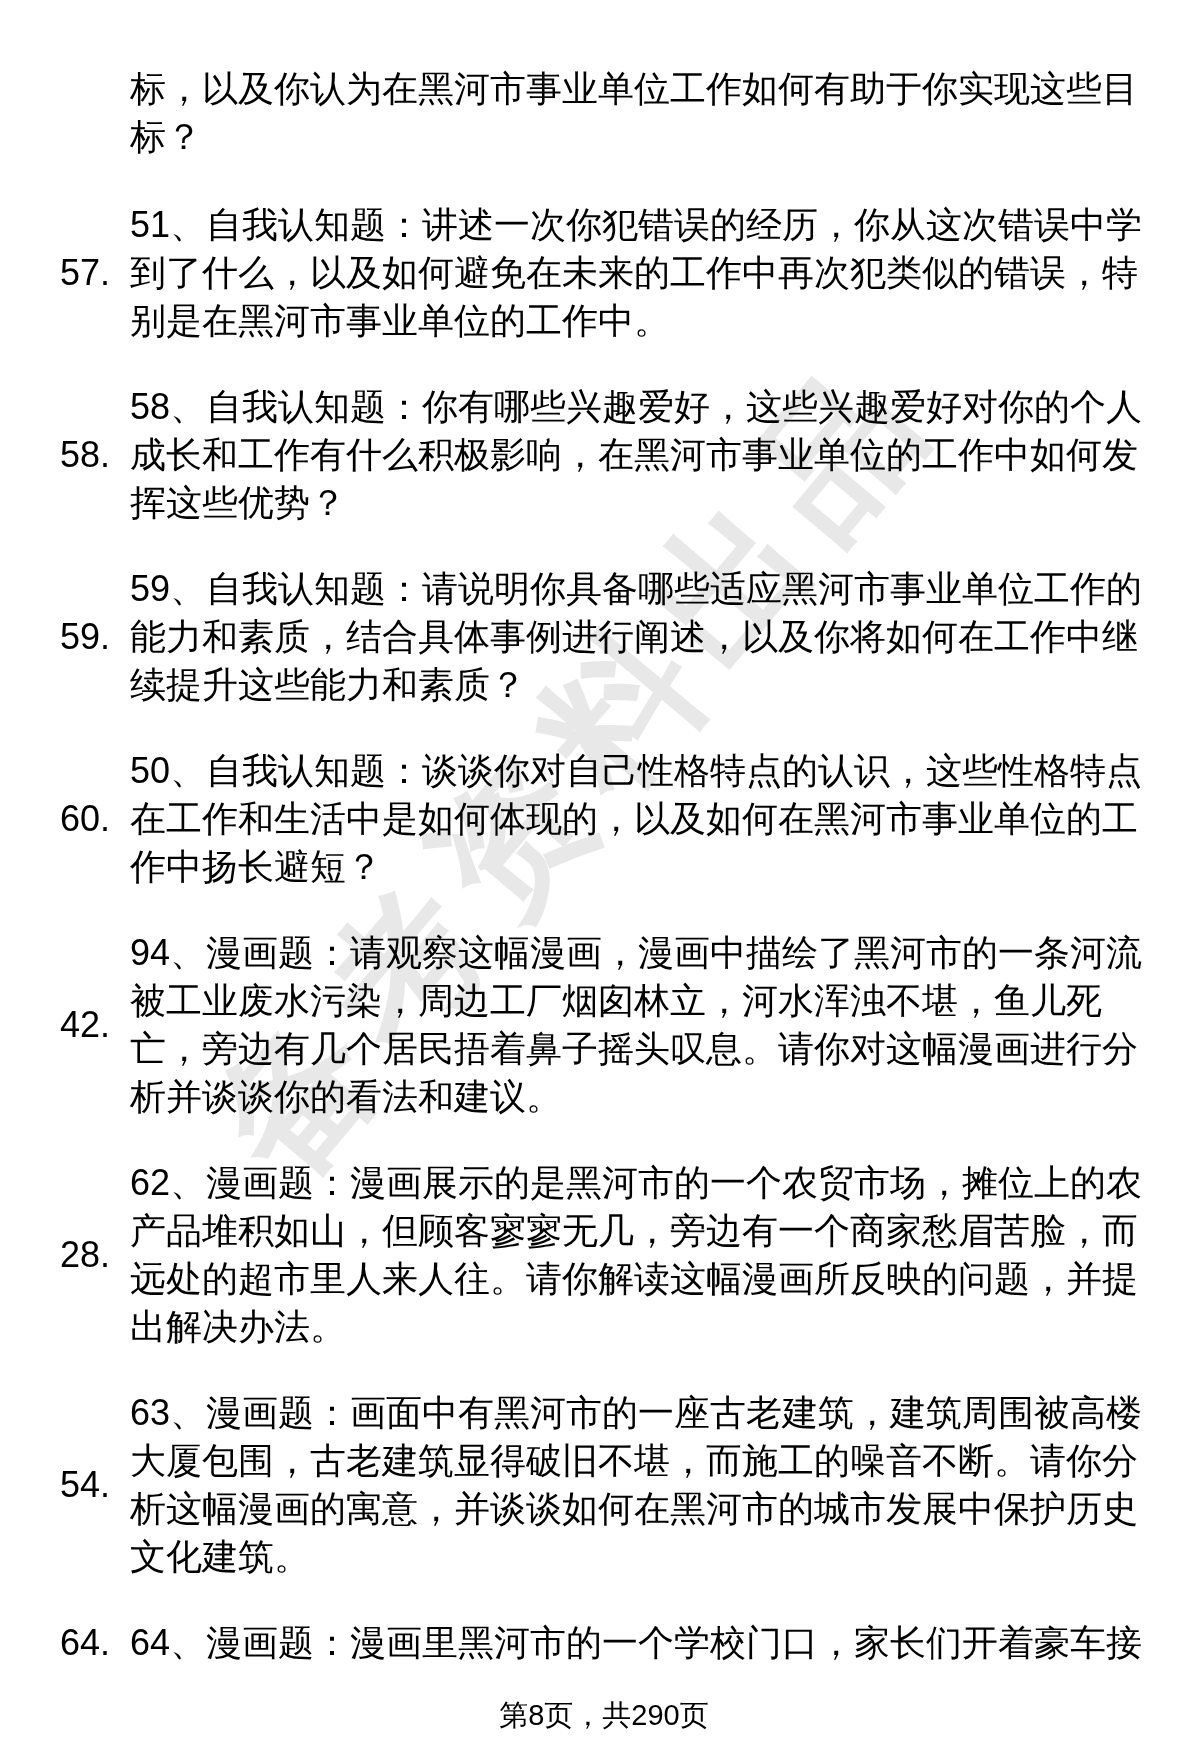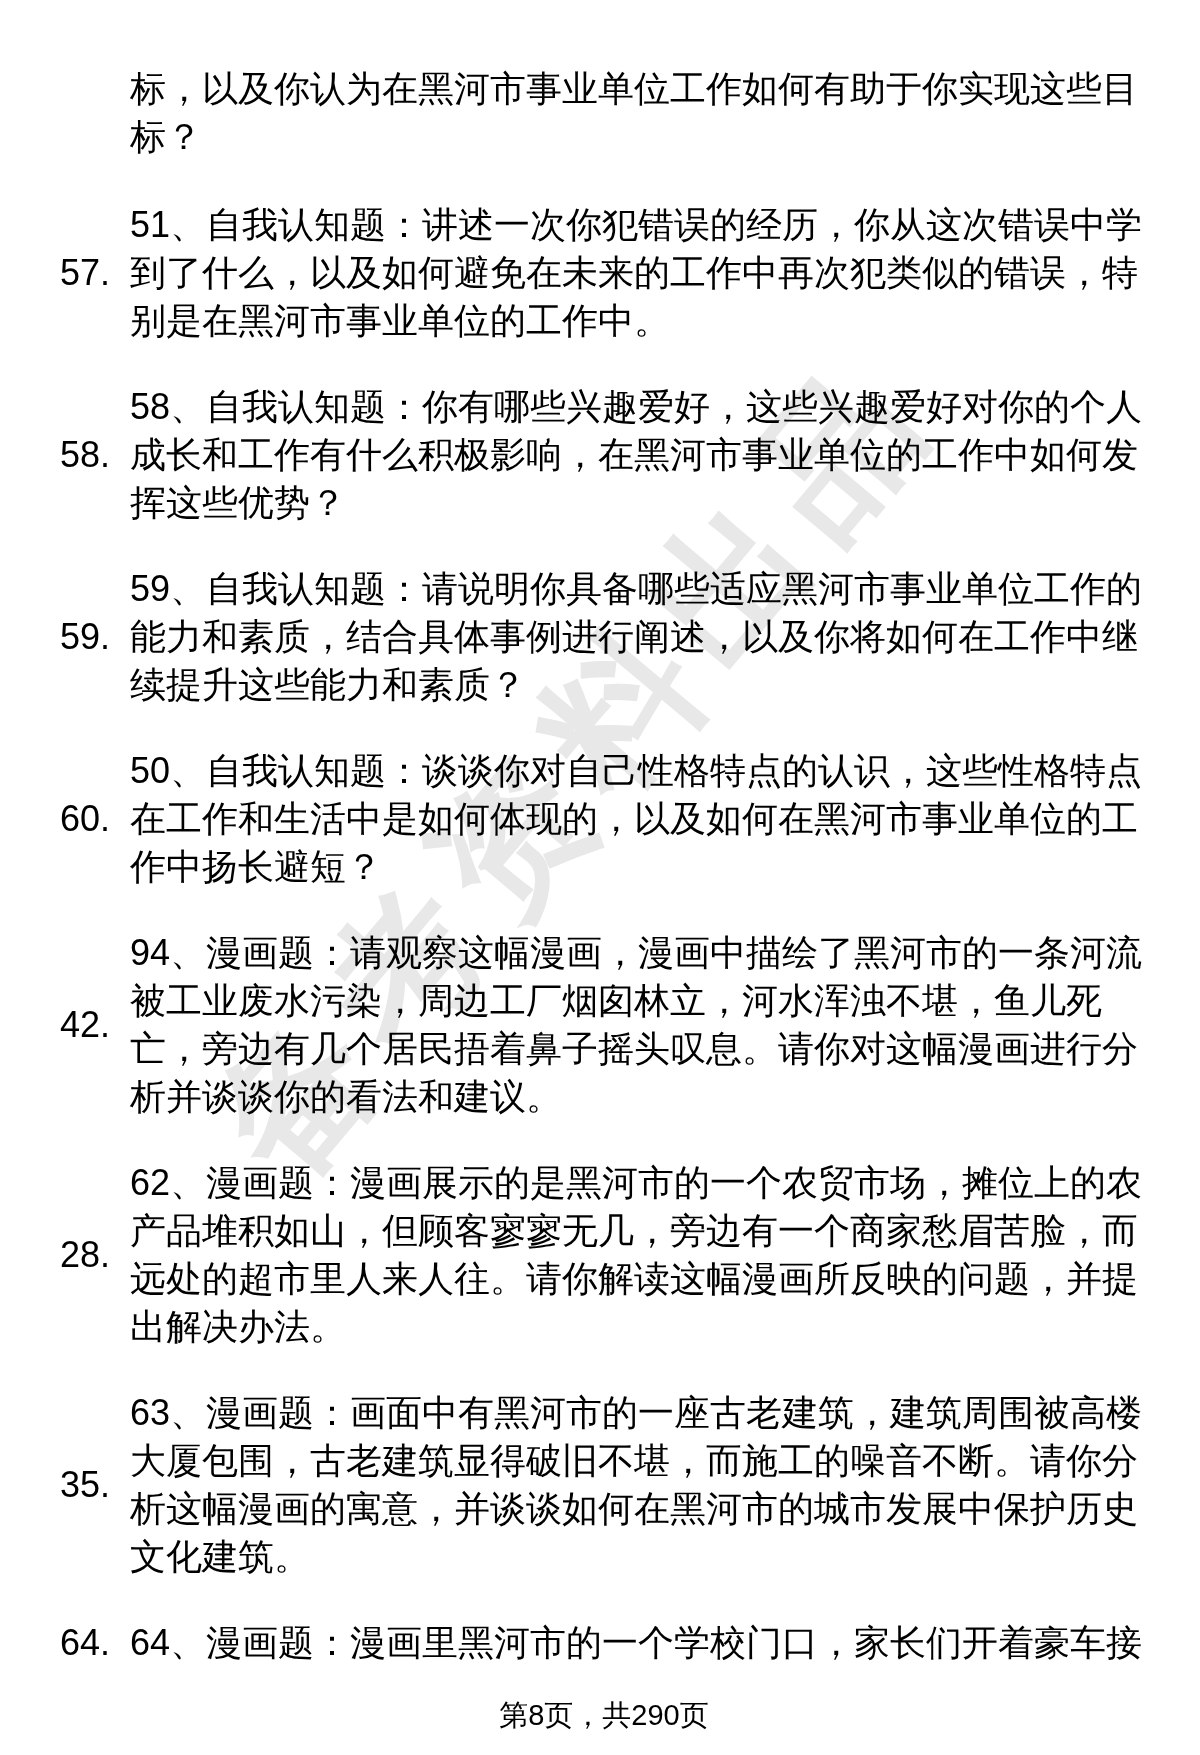--- a/index.html
+++ b/index.html
@@ -98,21 +98,21 @@
         </div>
         <div class="q-item">
           <span class="q-num">42.</span>
           <div class="q-text">94、漫画题：请观察这幅漫画，漫画中描绘了黑河市的一条河流被工业废水污染，周边工厂烟囱林立，河水浑浊不堪，鱼儿死亡，旁边有几个居民捂着鼻子摇头叹息。请你对这幅漫画进行分析并谈谈你的看法和建议。</div>
         </div>
         <div class="q-item">
           <span class="q-num">28.</span>
           <div class="q-text">62、漫画题：漫画展示的是黑河市的一个农贸市场，摊位上的农产品堆积如山，但顾客寥寥无几，旁边有一个商家愁眉苦脸，而远处的超市里人来人往。请你解读这幅漫画所反映的问题，并提出解决办法。</div>
         </div>
         <div class="q-item">
-          <span class="q-num">35.</span>
+          <span class="q-num">54.</span>
           <div class="q-text">63、漫画题：画面中有黑河市的一座古老建筑，建筑周围被高楼大厦包围，古老建筑显得破旧不堪，而施工的噪音不断。请你分析这幅漫画的寓意，并谈谈如何在黑河市的城市发展中保护历史文化建筑。</div>
         </div>
         <div class="q-item">
           <span class="q-num">64.</span>
           <div class="q-text">64、漫画题：漫画里黑河市的一个学校门口，家长们开着豪车接</div>
         </div>
       </div>
 
   </div>
 

